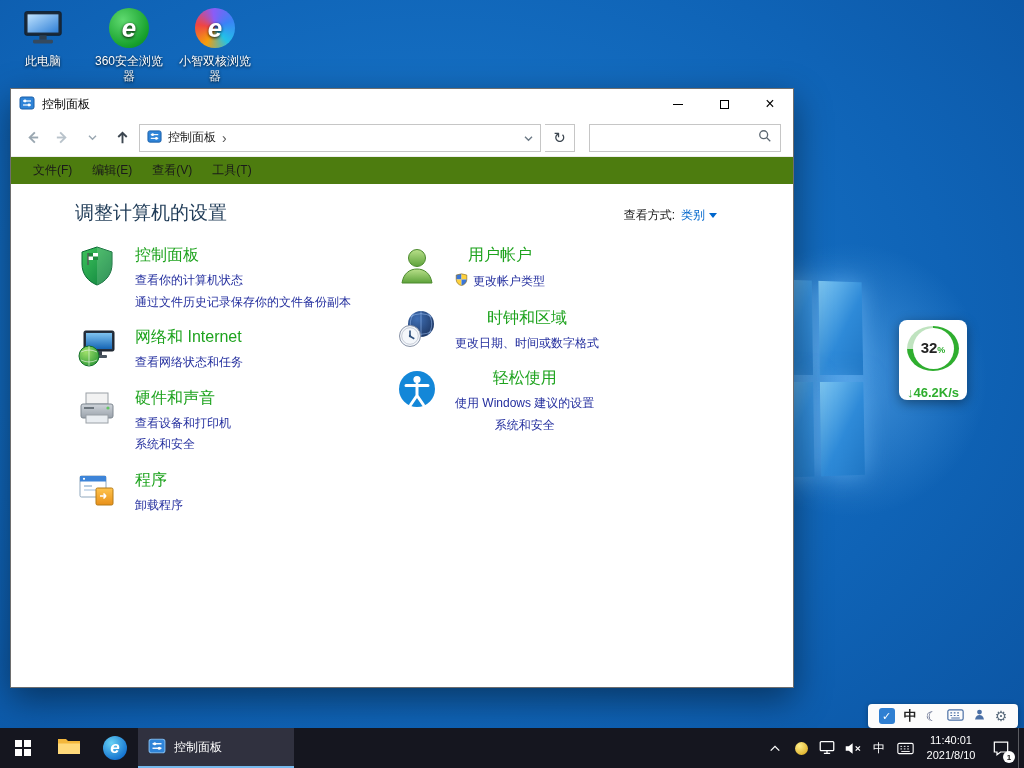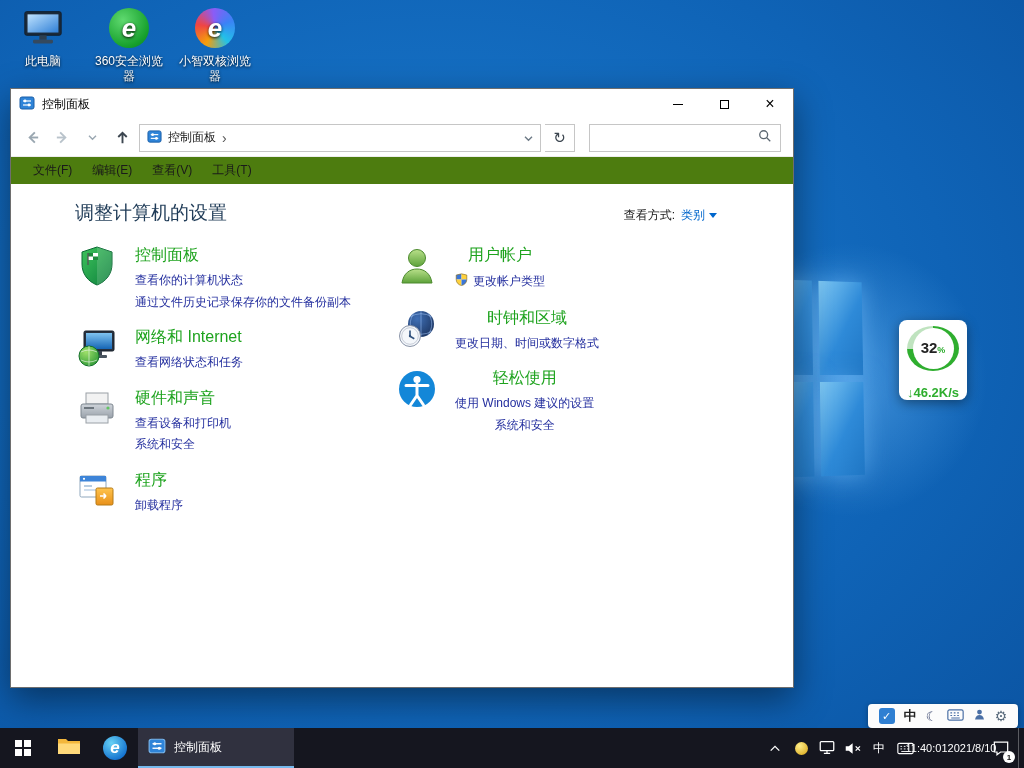--- a/index.html
+++ b/index.html
@@ -114,21 +114,21 @@
     background: radial-gradient(circle at 35% 30%, #66d1f5, #1573cf 75%);
     color:#fff; font-weight:bold; font-size:17px; font-style:italic;
     display:flex; align-items:center; justify-content:center; }
   .task-active { width:156px; background:#30313f; border-bottom:2px solid #76b9ed;
     display:flex; align-items:center; gap:8px; padding:0 10px; font-size:12px; cursor:pointer; }
   .tray { margin-left:auto; display:flex; align-items:stretch; }
   .tray-ic { width:26px; display:flex; align-items:center; justify-content:center; cursor:pointer; }
   .ball { width:13px; height:13px; border-radius:50%;
     background: radial-gradient(circle at 35% 30%, #ffee8a, #e0b530 75%); }
   .tray-ime { font-size:12px; }
-  .clock { width:66px; display:flex; flex-direction:row; align-items:center; justify-content:center;
+  .clock { width:66px; display:flex; flex-direction:column; align-items:center; justify-content:center;
     font-size:11px; line-height:1.35; cursor:pointer; }
   .notif { width:34px; position:relative; display:flex; align-items:center; justify-content:center; cursor:pointer; }
   .notif-badge { position:absolute; right:3px; bottom:5px; width:12px; height:12px; border-radius:50%;
     background:#fff; color:#111; font-size:8px; font-weight:bold;
     display:flex; align-items:center; justify-content:center; }
   .show-desktop { width:6px; border-left:1px solid rgba(255,255,255,.3); cursor:pointer; }
 </style>
 </head>
 <body>
 

